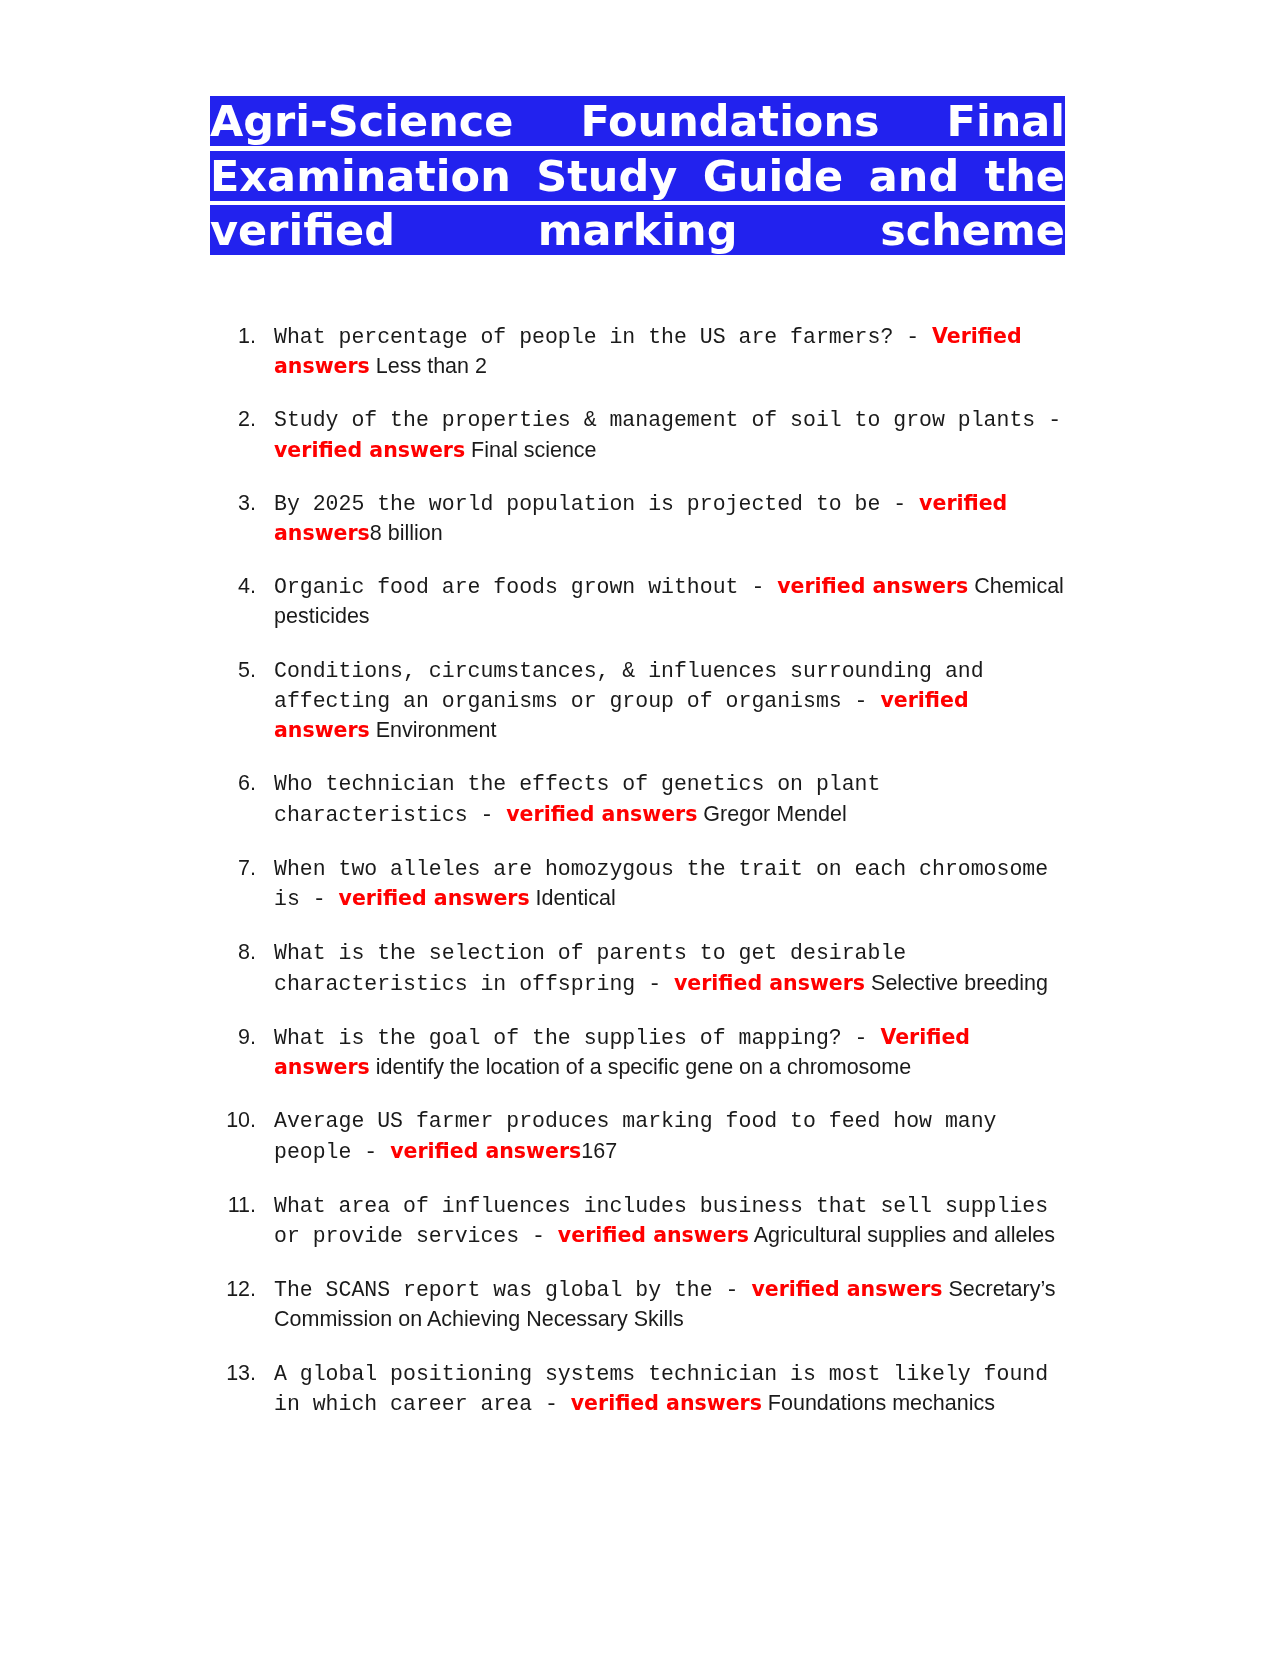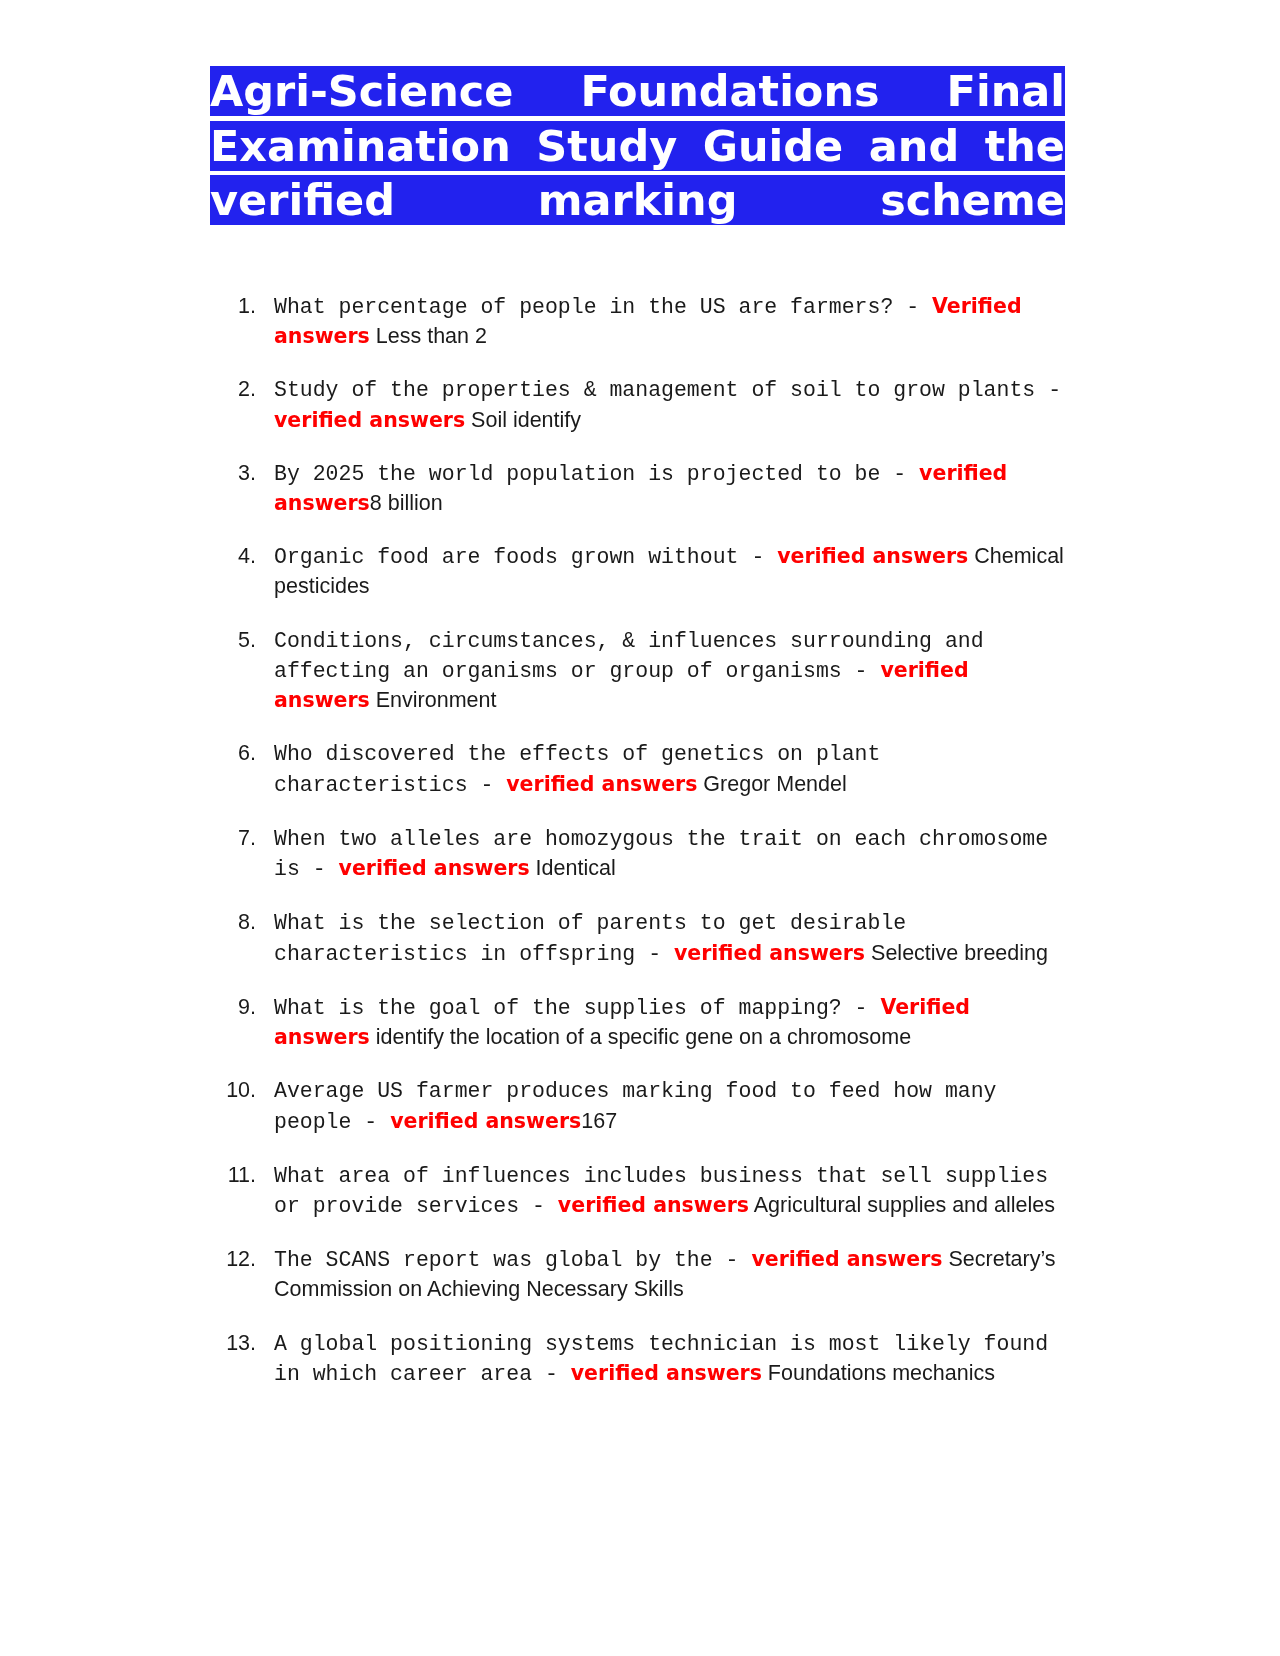--- a/index.html
+++ b/index.html
@@ -10,21 +10,21 @@
   body {
     width: 1280px;
     min-height: 1656px;
     font-family: "Liberation Sans", sans-serif;
     color: #000000;
   }
   .page {
     width: 1280px;
     min-height: 1656px;
     box-sizing: border-box;
-    padding: 64px 210px 40px 210px;
+    padding: 94px 210px 40px 210px;
     background: #ffffff;
   }
   .doc-title {
     font-family: "DejaVu Sans", sans-serif;
     font-size: 43px;
     font-weight: bold;
     line-height: 1.27;
     letter-spacing: 0px;
     color: #ffffff;
     background: #2222ee;
@@ -80,25 +80,25 @@
 <body>
 
 <div class="page">
 
   <div class="title-wrap">
     <span class="doc-title">Agri-Science Foundations Final Examination Study Guide and the verified marking scheme</span>
   </div>
 
   <ol class="qlist" id="question-list">
       <li><span class="q-text">What percentage of people in the US are farmers? - </span><span class="ans-tag">Verified answers</span><span class="ans-val"> Less than 2</span></li>
-      <li><span class="q-text">Study of the properties &amp; management of soil to grow plants - </span><span class="ans-tag">verified answers</span><span class="ans-val"> Soil identify</span></li>
+      <li><span class="q-text">Study of the properties &amp; management of soil to grow plants - </span><span class="ans-tag">verified answers</span><span class="ans-val"> Final science</span></li>
       <li><span class="q-text">By 2025 the world population is projected to be - </span><span class="ans-tag">verified answers</span><span class="ans-val">8 billion</span></li>
       <li><span class="q-text">Organic food are foods grown without - </span><span class="ans-tag">verified answers</span><span class="ans-val"> Chemical pesticides</span></li>
       <li><span class="q-text">Conditions, circumstances, &amp; influences surrounding and affecting an organisms or group of organisms - </span><span class="ans-tag">verified answers</span><span class="ans-val"> Environment</span></li>
-      <li><span class="q-text">Who discovered the effects of genetics on plant characteristics - </span><span class="ans-tag">verified answers</span><span class="ans-val"> Gregor Mendel</span></li>
+      <li><span class="q-text">Who technician the effects of genetics on plant characteristics - </span><span class="ans-tag">verified answers</span><span class="ans-val"> Gregor Mendel</span></li>
       <li><span class="q-text">When two alleles are homozygous the trait on each chromosome is - </span><span class="ans-tag">verified answers</span><span class="ans-val"> Identical</span></li>
       <li><span class="q-text">What is the selection of parents to get desirable characteristics in offspring - </span><span class="ans-tag">verified answers</span><span class="ans-val"> Selective breeding</span></li>
       <li><span class="q-text">What is the goal of the supplies of mapping? - </span><span class="ans-tag">Verified answers</span><span class="ans-val"> identify the location of a specific gene on a chromosome</span></li>
       <li><span class="q-text">Average US farmer produces marking food to feed how many people - </span><span class="ans-tag">verified answers</span><span class="ans-val">167</span></li>
       <li><span class="q-text">What area of influences includes business that sell supplies or provide services - </span><span class="ans-tag">verified answers</span><span class="ans-val"> Agricultural supplies and alleles</span></li>
       <li><span class="q-text">The SCANS report was global by the - </span><span class="ans-tag">verified answers</span><span class="ans-val"> Secretary’s Commission on Achieving Necessary Skills</span></li>
       <li><span class="q-text">A global positioning systems technician is most likely found in which career area - </span><span class="ans-tag">verified answers</span><span class="ans-val"> Foundations mechanics</span></li>
     </ol>
 
 </div>

